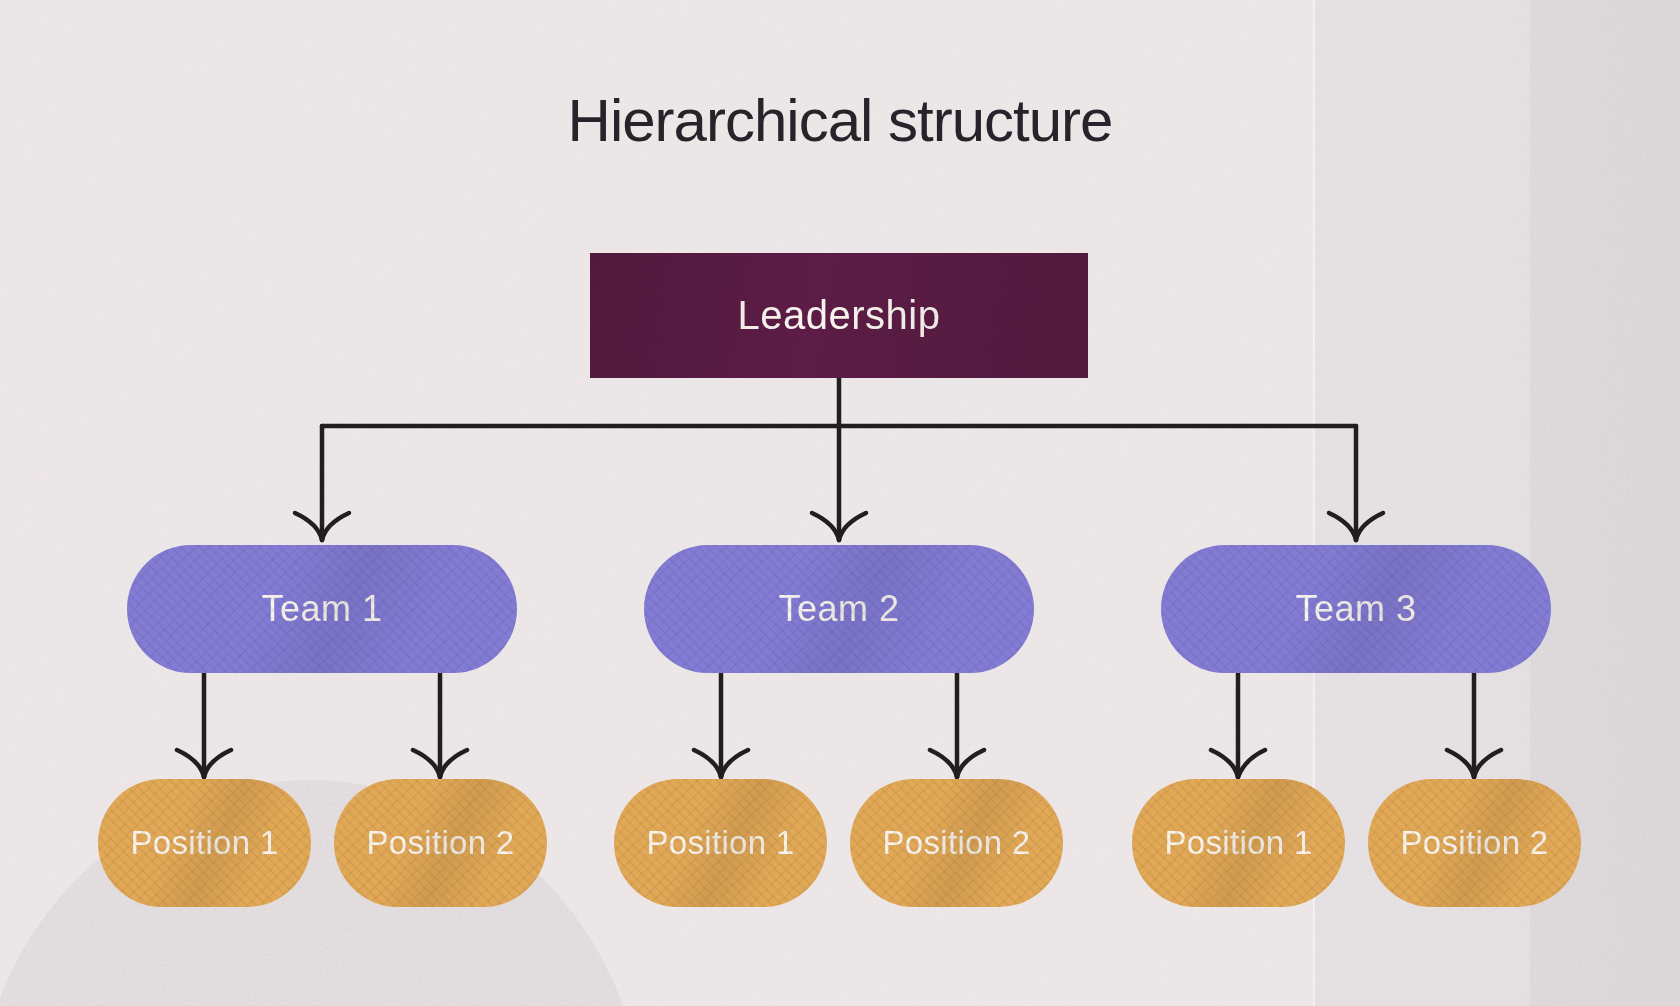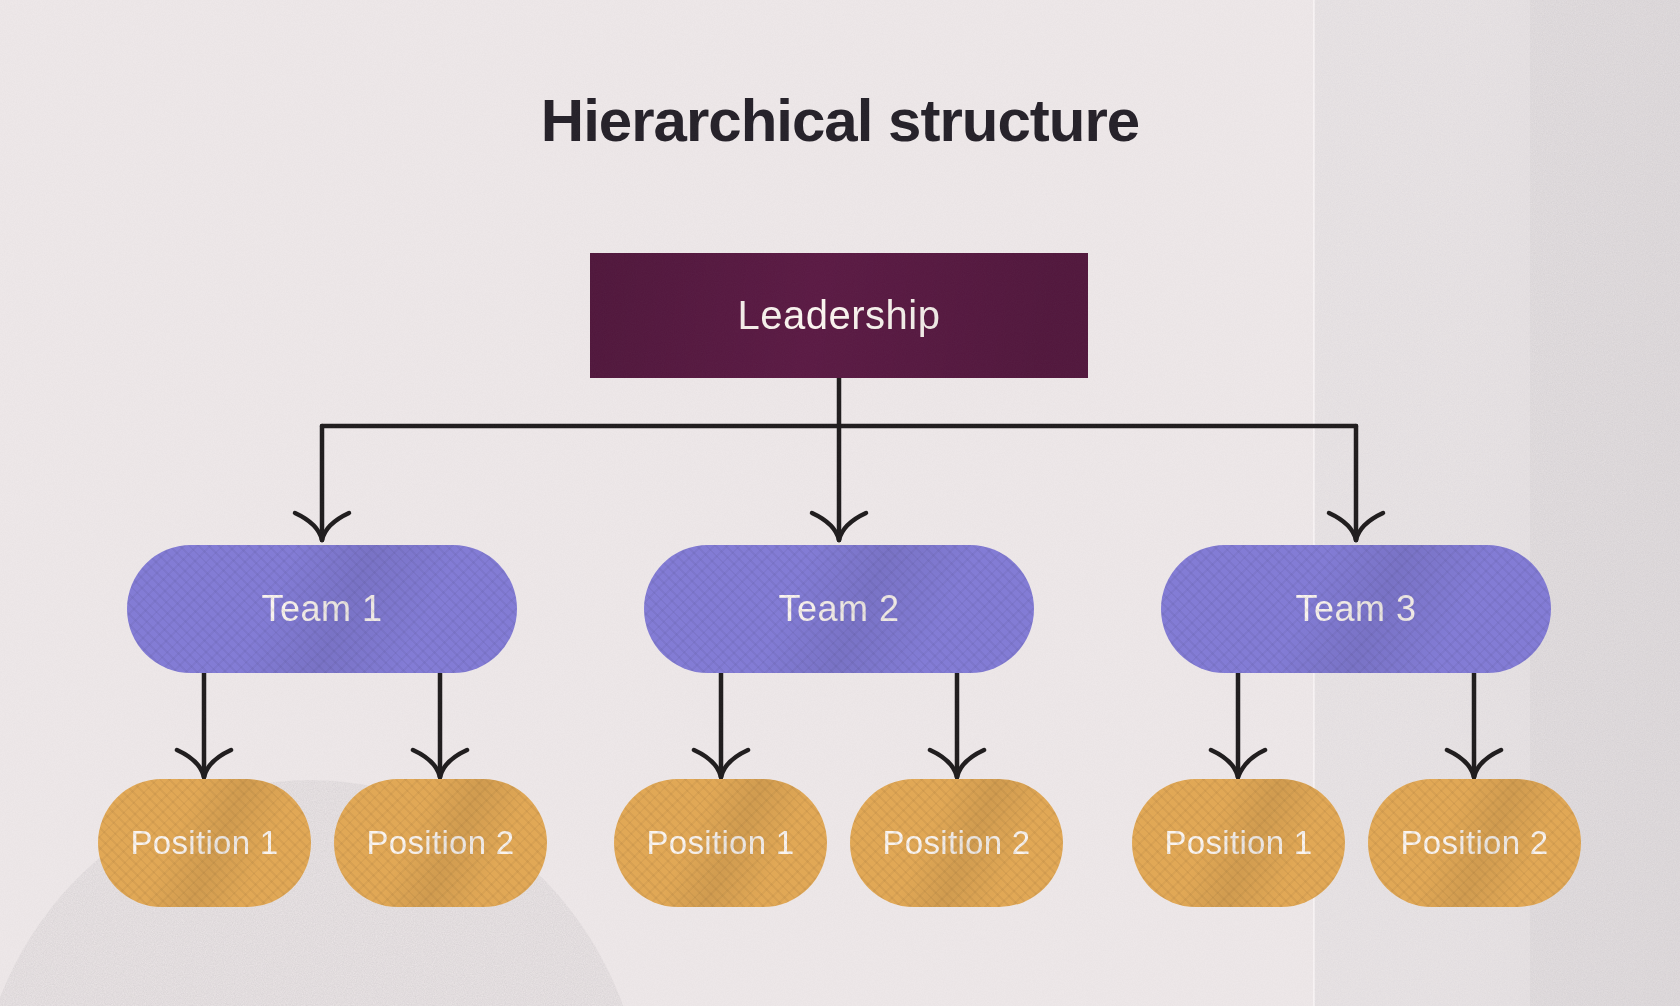--- a/index.html
+++ b/index.html
@@ -17,21 +17,21 @@
   .canvas{position:relative;width:1680px;height:1006px;background:var(--background);overflow:hidden;}
 
   
   .texture{position:absolute;inset:0;z-index:0;pointer-events:none;}
   .grain-top{position:absolute;inset:0;z-index:5;pointer-events:none;opacity:.05;}
 
   
   .title{
     position:absolute;left:0;top:86px;width:1680px;
     text-align:center;z-index:2;
-    font-size:60px;font-weight:700;letter-spacing:-1px;
+    font-size:60px;font-weight:400;letter-spacing:-1px;
     color:var(--title-text);
   }
 
   
   .node{
     position:absolute;z-index:2;
     display:flex;align-items:center;justify-content:center;
     color:var(--node-text);
     overflow:hidden;
   }

